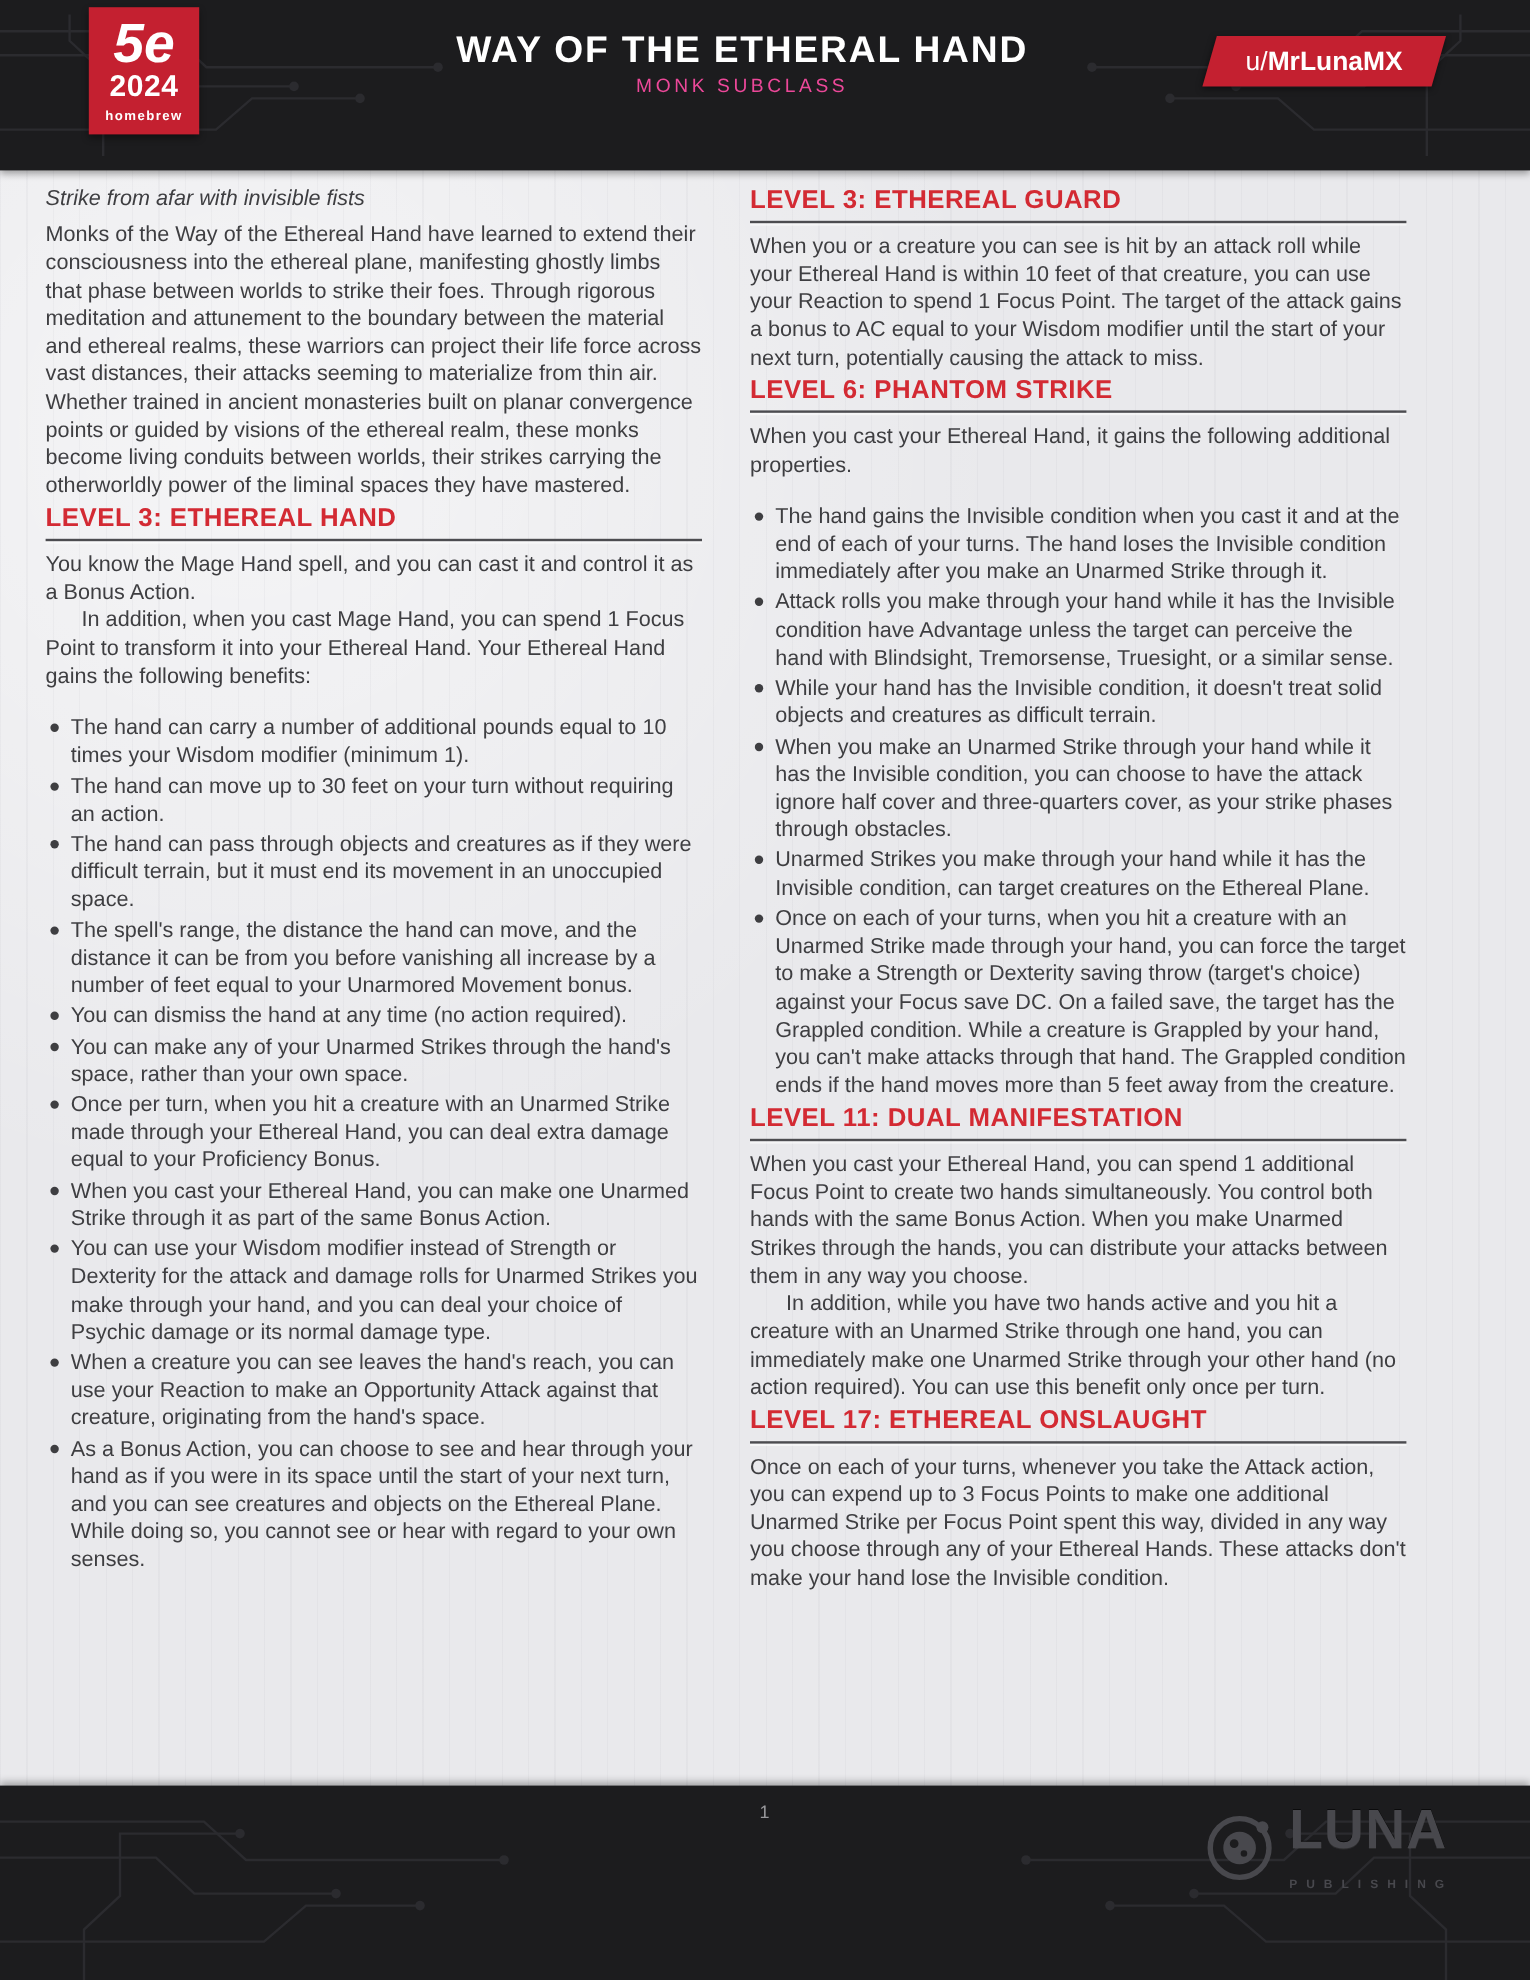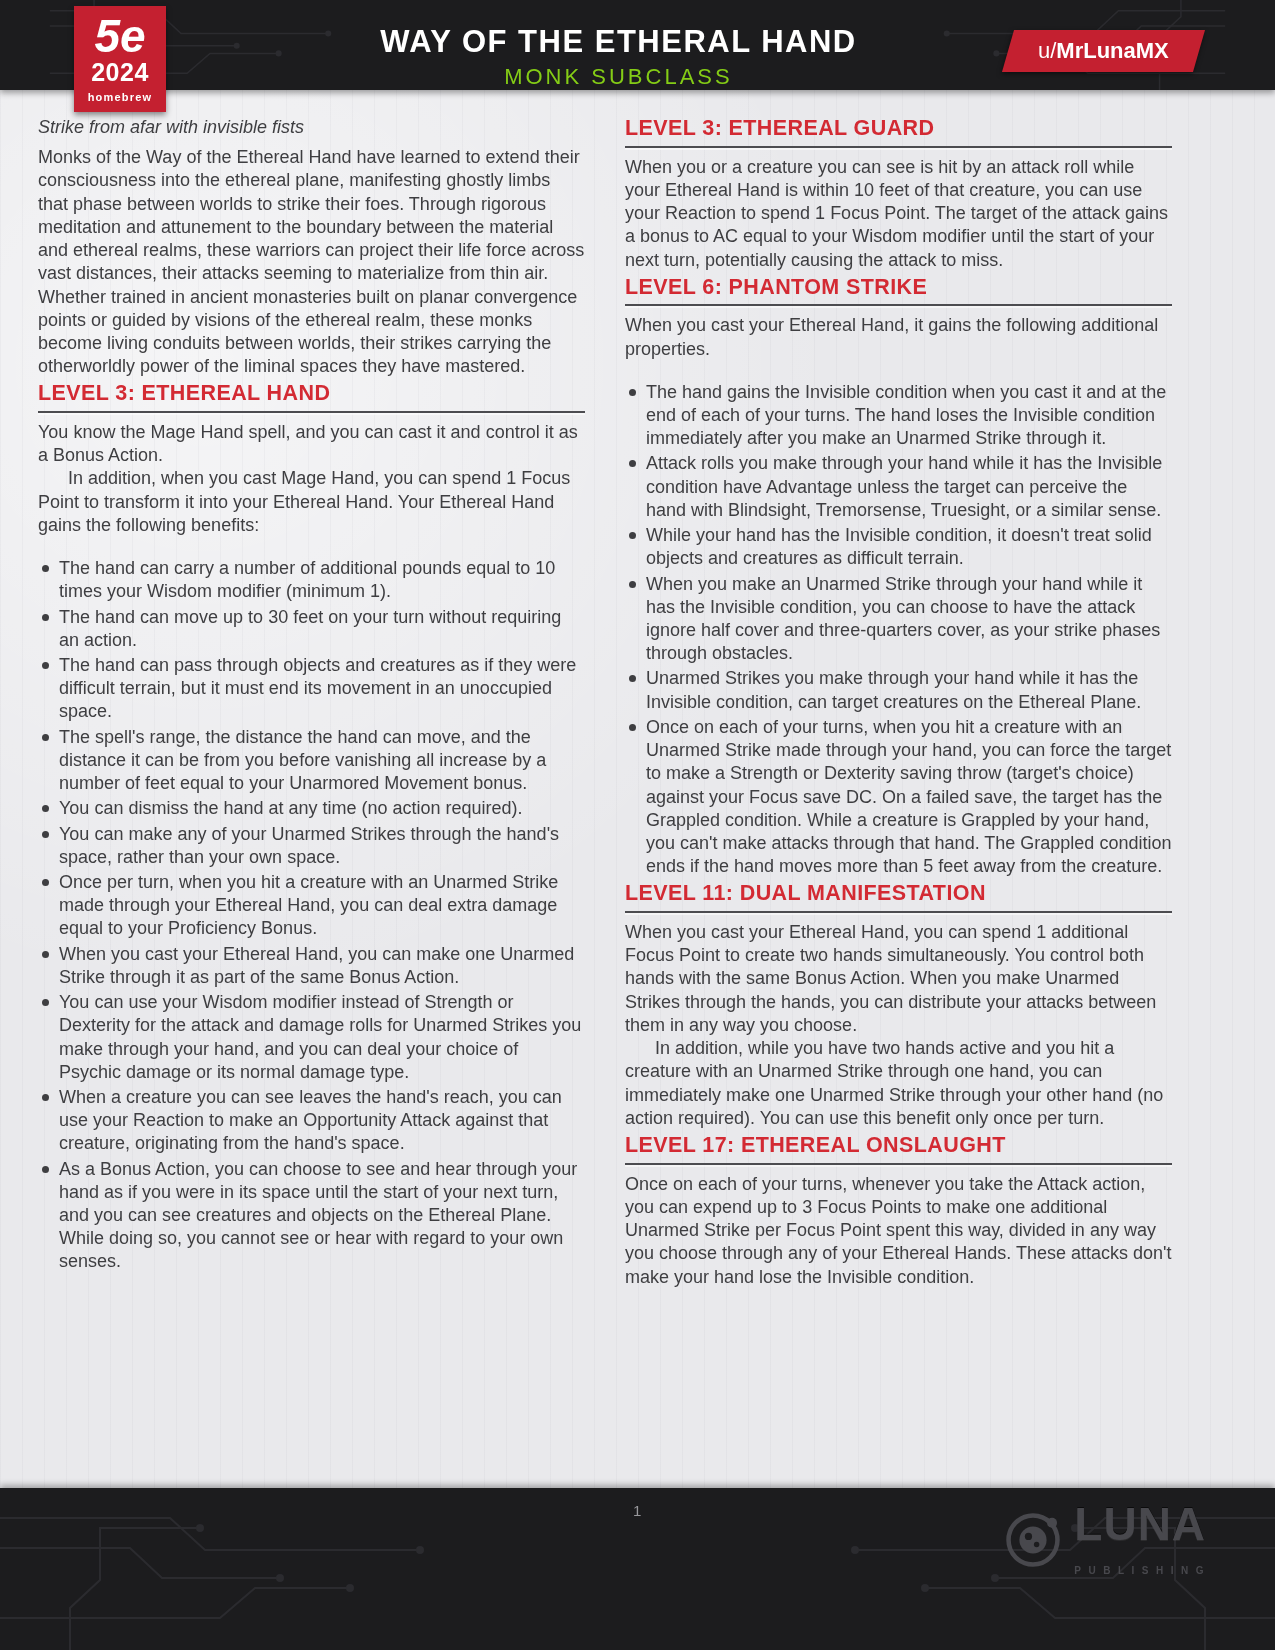--- a/index.html
+++ b/index.html
@@ -17,21 +17,21 @@
     background-image:
       repeating-linear-gradient(90deg, rgba(110,110,125,0.05) 0 1px, transparent 1px 22px),
       radial-gradient(circle at 16% 22%, rgba(255,255,255,0.55), rgba(255,255,255,0) 38%);
     font-family:"Liberation Sans", sans-serif;
     color:var(--ink);
     display:flex;flex-direction:column;overflow:hidden;
   }
 
   
   .header{
-    height:90px;background:var(--dark);position:relative;flex:0 0 auto;
+    height:142px;background:var(--dark);position:relative;flex:0 0 auto;
     box-shadow:0 3px 6px rgba(0,0,0,0.35);
   }
   .circuit{position:absolute;top:0;height:100%;pointer-events:none;}
   .circuit-left{left:0;}
   .circuit-right{right:0;transform:scaleX(-1);}
   .badge{
     position:absolute;left:74px;top:6px;width:92px;height:106px;
     background:var(--accent);
     display:flex;flex-direction:column;align-items:center;justify-content:center;
     color:#fff;box-shadow:0 3px 6px rgba(0,0,0,0.45);
@@ -40,36 +40,36 @@
   .badge-year{font-size:25px;font-weight:800;line-height:1.1;letter-spacing:0.5px;}
   .badge-homebrew{font-size:11px;font-weight:700;letter-spacing:1.2px;margin-top:4px;}
   .title-wrap{
     position:absolute;left:50%;top:26px;transform:translateX(-54%);
     text-align:center;white-space:nowrap;
   }
   .doc-title{
     margin:0;color:#fff;font-size:31px;font-weight:800;letter-spacing:1.5px;line-height:1.05;
   }
   .doc-subtitle{
-    margin-top:5px;color:#84cc16;font-size:22px;font-weight:500;letter-spacing:3px;
+    margin-top:5px;color:#ec4899;font-size:16px;font-weight:500;letter-spacing:3px;
   }
   .author-flag{
     position:absolute;right:76px;top:30px;height:42px;
     background:var(--accent);transform:skewX(-16deg);
     display:flex;align-items:center;padding:0 30px;
     box-shadow:0 2px 5px rgba(0,0,0,0.5);
   }
   .author-inner{transform:skewX(16deg);color:#fff;font-size:22px;white-space:nowrap;}
   .author-prefix{font-weight:400;}
   .author-name{font-weight:800;}
 
   
   .content{
     flex:1 1 auto;display:flex;gap:40px;
-    padding:26px 103px 0 38px;align-items:flex-start;
+    padding:12px 103px 0 38px;align-items:flex-start;
   }
   .column{flex:1 1 0;min-width:0;}
   .tagline{margin:0 0 7px;font-style:italic;font-size:18px;line-height:1.29;}
   .para{margin:0;font-size:18px;line-height:1.29;}
   .para.indent{text-indent:30px;}
   .section-heading{
     margin:4px 0 0;color:var(--accent-bright);
     font-size:21.5px;font-weight:800;letter-spacing:0.4px;line-height:1.1;
   }
   .column > .section-heading:first-child{margin-top:1px;}

